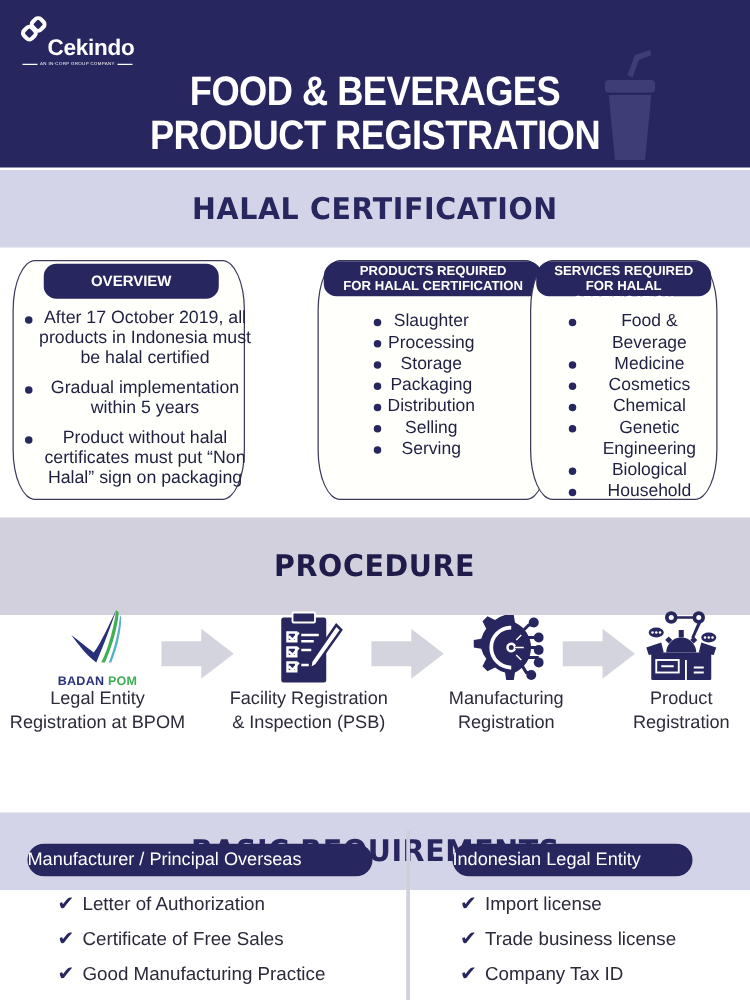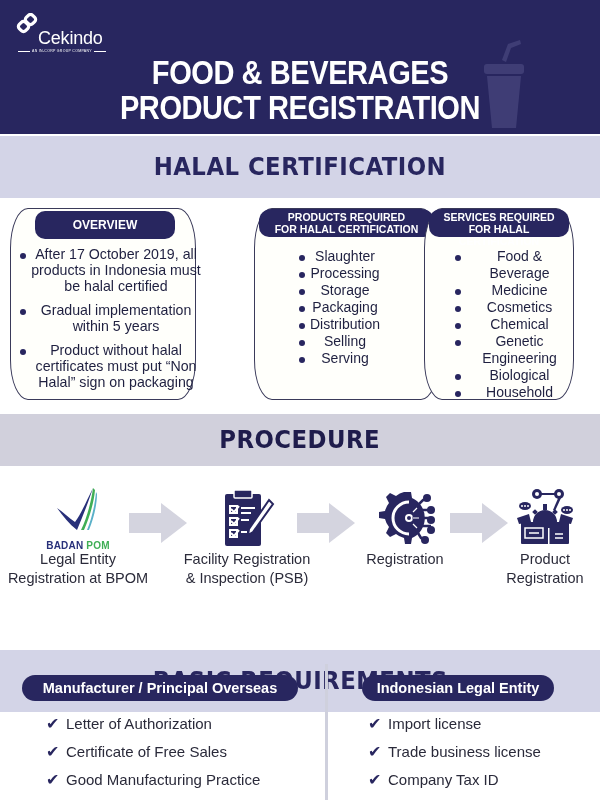--- a/index.html
+++ b/index.html
@@ -3,31 +3,31 @@
 <meta charset="utf-8">
 <style>
   * { box-sizing: border-box; margin: 0; padding: 0; }
   html, body { width: 600px; height: 800px; overflow: hidden; background: #ffffff; }
   body { font-family: "Liberation Sans", sans-serif; color: #1f1f3a; position: relative; }
 
   
   .header { position: absolute; left: 0; top: 0; width: 600px; height: 134px; background: #28265f; }
   .logo { position: absolute; left: 16px; top: 13px; width: 90px; height: 42px; }
   .logo-mark { position: absolute; left: 0; top: 0; width: 24px; height: 24px; }
-  .logo-text { position: absolute; left: 22px; top: 15px; font-weight: normal; font-size: 18px; color: #ffffff; letter-spacing: -0.2px; }
+  .logo-text { position: absolute; left: 22px; top: 15px; font-weight: bold; font-size: 18px; color: #ffffff; letter-spacing: -0.2px; }
   .logo-tag { position: absolute; left: 0; top: 36px; width: 84px; font-size: 3.5px; color: #ffffff; text-align: center; letter-spacing: 0.3px; white-space: nowrap; }
   .logo-tag::before, .logo-tag::after { content: ""; display: inline-block; width: 12px; height: 1px; background: #ffffff; vertical-align: middle; margin: 0 2px; }
   .header-title { position: absolute; left: 0; top: 55px; width: 600px; text-align: center; color: #ffffff; font-weight: bold; font-size: 33px; line-height: 35px; letter-spacing: -0.5px; transform: scaleX(0.88); }
   .cup-icon { position: absolute; left: 480px; top: 40px; width: 50px; height: 90px; opacity: 0.35; }
 
   
   .section-head { position: absolute; left: 0; width: 600px; height: 62px; background: #d3d4e7; display: flex; align-items: center; justify-content: center; }
   .section-head span { font-weight: 900; font-size: 24px; color: #28265f; letter-spacing: 0.5px; font-family: "DejaVu Sans", sans-serif; transform: scaleX(0.95); display: inline-block; }
   .sh-halal { top: 136px; }
-  .sh-proc { top: 414px; height: 52px; background: #d1d0dc; text-align: center; }
+  .sh-proc { top: 414px; height: 78px; background: #d1d0dc; text-align: center; }
   .sh-proc span { color: #1f1c4c; }
   .sh-basic { top: 602px; margin-top: 48px; }
 
   
   .hbox { position: absolute; top: 208px; height: 192px; border: 1.5px solid #3a3a5a; border-radius: 18px / 40px; background: #fffffb; }
   .hbox-1 { left: 10px; width: 186px; padding-left: 48px; }
   .hbox-2 { left: 210px; width: 185px; margin-left: 44px; }
   .hbox-3 { left: 424px; width: 150px; }
   .hbox-tag { position: absolute; top: 0; background: #28265f; color: #ffffff; font-weight: bold; text-align: center; border-radius: 0 0 10px 10px; }
   .hbox-1 .hbox-tag { left: 24px; width: 140px; height: 28px; border-radius: 10px; top: 2px; font-size: 12px; line-height: 28px; }
@@ -52,21 +52,21 @@
   .bpom-text { position: absolute; left: 0; right: 0; top: 54px; font-size: 10px; font-weight: bold; color: #28307a; letter-spacing: 0.2px; }
   .bpom-text b { color: #3fae55; }
   .step-1 .label { top: 68px; }
   .arrow { position: absolute; top: 503px; width: 58px; height: 40px; }
   .arrow-1 { left: 129px; }
   .arrow-2 { left: 297px; }
   .arrow-3 { left: 450px; }
 
   
   .col-divider { position: absolute; left: 325px; top: 664px; width: 3px; height: 136px; background: #cfd0dd; }
-  .req-pill { position: absolute; background: #28265f; color: #ffffff; font-weight: bold; font-size: 14.5px; border-radius: 14px; text-align: center; line-height: 26px; height: 26px; white-space: nowrap; }
+  .req-pill { position: absolute; background: #28265f; color: #ffffff; font-weight: normal; font-size: 14.5px; border-radius: 14px; line-height: 26px; height: 26px; white-space: nowrap; }
   .pill-1 { left: 22px; top: 675px; width: 276px; }
   .pill-2 { left: 362px; top: 675px; width: 192px; }
   .req-list { position: absolute; list-style: none; }
   .req-list li { font-size: 15px; line-height: 28px; color: #2a2a3a; white-space: nowrap; }
   .req-list .check { color: #28265f; font-size: 16px; display: inline-block; width: 20px; }
   .list-1 { left: 46px; top: 710px; }
   .list-2 { left: 368px; top: 710px; }
 </style>
 </head>
 <body>
@@ -200,20 +200,21 @@
     <path d="M34 14 a16 16 0 0 0 0 32" fill="none" stroke="#ffffff" stroke-width="3"></path>
     <circle cx="34" cy="30" r="3" fill="none" stroke="#ffffff" stroke-width="2"></circle>
     <g stroke="#28265f" stroke-width="2.5" fill="none">
       <path d="M37 30 H56 M40 20 L48 12 H52 M40 22 H56 M40 38 H56 M40 40 L46 50 H50"></path>
     </g>
     <g stroke="#ffffff" stroke-width="1.2" fill="none">
       <path d="M37 30 H44 M38 24 L42 20 M38 36 L42 40"></path>
     </g>
   </svg>
   <div class="label">
+    <div>Manufacturing</div>
     <div>Registration</div>
   </div>
 </div>
 
 <svg class="arrow arrow-3" viewBox="0 0 58 40">
   <path d="M0 10 H32 V0 L58 20 L32 40 V30 H0 Z" fill="#d4d4df"></path>
 </svg>
 
 <div class="step step-4">
   <svg class="step-icon" viewBox="0 0 60 60">

